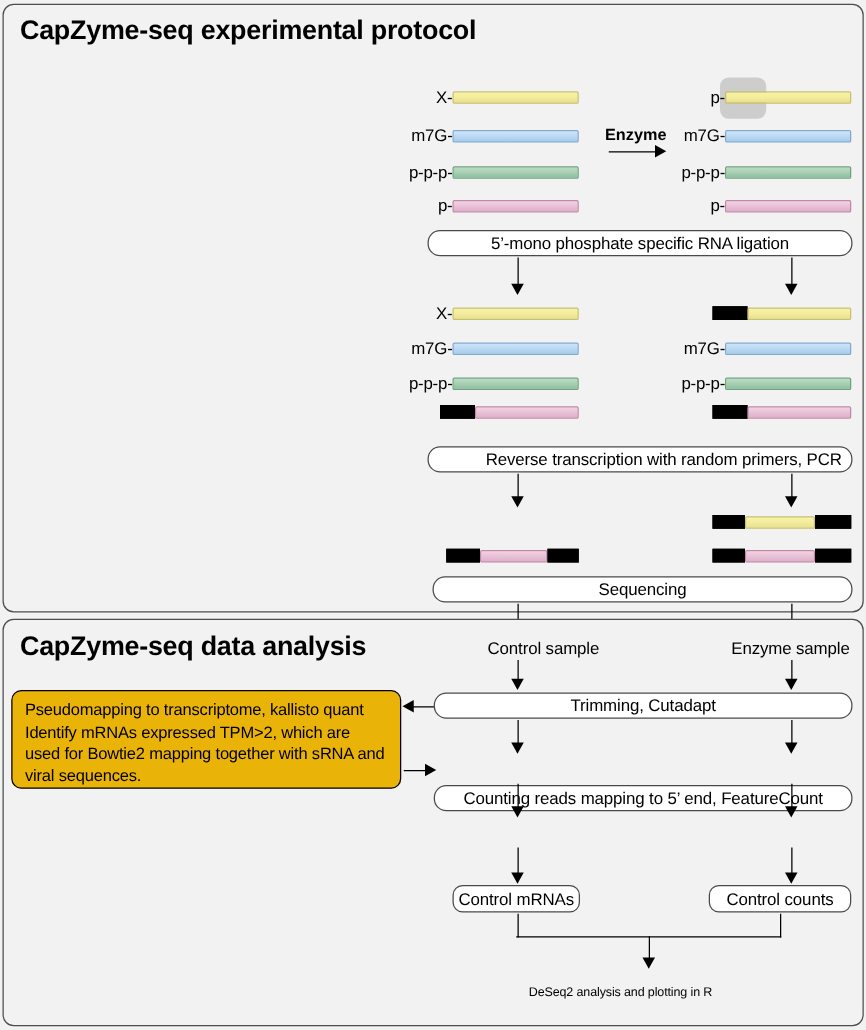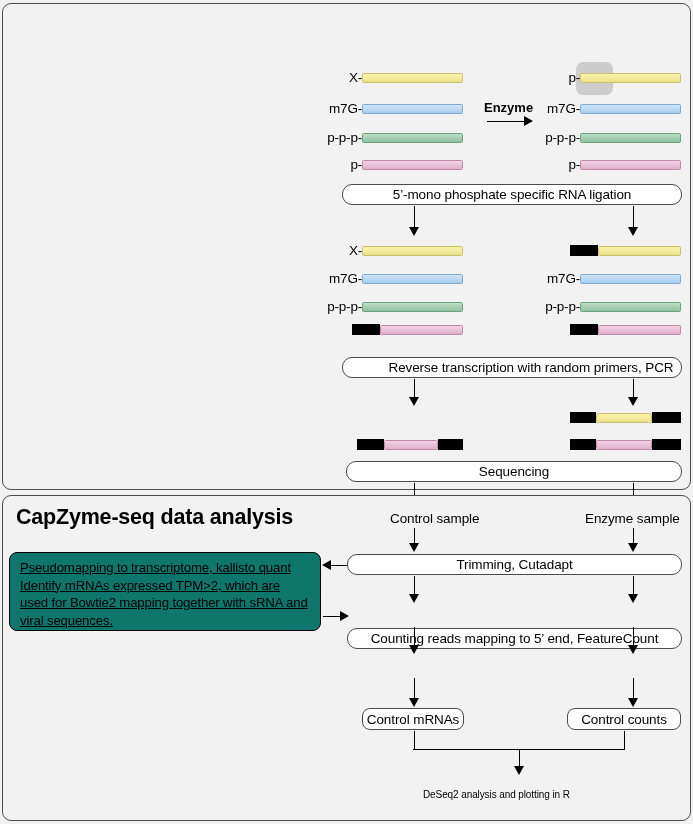--- a/index.html
+++ b/index.html
@@ -84,29 +84,28 @@
     display: flex;
     align-items: center;
     justify-content: center;
     font-size: 13.5px;
     letter-spacing: -0.1px;
     white-space: nowrap;
   }
   .pbox.small { border-radius: 8px; }
   .textbox {
     position: absolute;
-    background: #0f766e;
+    background: #eab308;
     border: 1.6px solid #000;
     border-radius: 8px;
     box-sizing: border-box;
     padding: 6px 9px 6px 10px;
     font-size: 13.2px;
     line-height: 17.6px;
     letter-spacing: -0.15px;
-    text-decoration: underline;
   }
 
   
   .vline {
     position: absolute;
     width: 0;
     border-left: 1.6px solid #000;
   }
   .hline {
     position: absolute;
@@ -153,20 +152,21 @@
     white-space: nowrap;
     letter-spacing: -0.1px;
   }
 </style>
 </head>
 <body>
 
 <div id="root">
 
   <div class="panel" id="panel-protocol"></div>
+  <div class="panel-title" id="title-protocol">CapZyme-seq experimental protocol</div>
 
   <div class="highlight-box" style="left:576px; top:62px; width:37px; height:33px;"></div>
 
   <div class="rna-row" style="left:300px; top:71px; width:163px;">
     <div class="rna-label" style="width:62px;">X-</div>
     <div class="rna-bar bar-yellow" style="width:101px;"></div>
   </div>
   <div class="rna-row" style="left:300px; top:102px; width:163px;">
     <div class="rna-label" style="width:62px;">m7G-</div>
     <div class="rna-bar bar-blue" style="width:101px;"></div>

